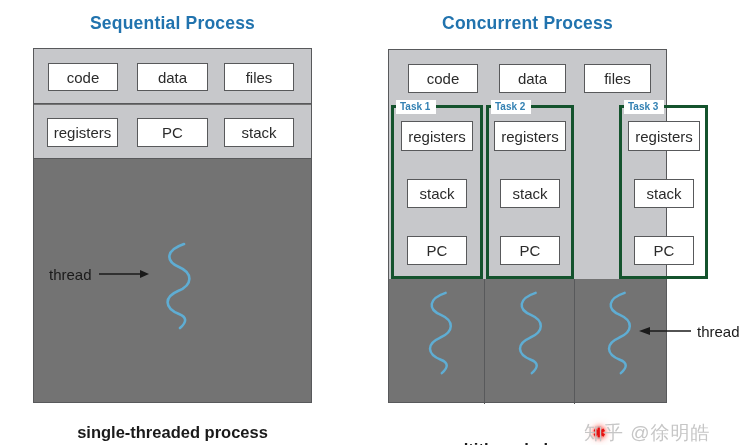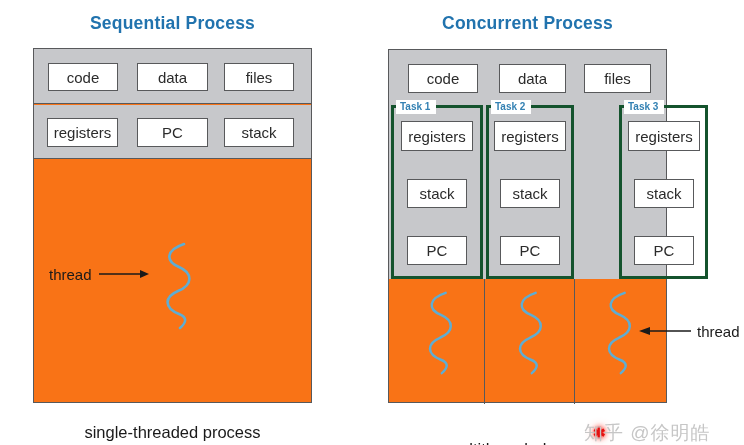--- a/index.html
+++ b/index.html
@@ -9,41 +9,41 @@
     background:#ffffff;
     position:relative;
     overflow:hidden;
   }
   .abs { position:absolute; }
   .title {
     font-size:17.5px; font-weight:bold; color:#2173ae;
     text-align:center; letter-spacing:.2px;
   }
   .outer-box {
-    border:1.2px solid #58595b; background:#f97316;padding-left:16px;
+    border:1.2px solid #58595b; background:#737373;padding-left:16px;
   }
   .gray { background:#c7c8cb; }
   .cell {
     position:absolute;
     background:#ffffff; border:1.2px solid #58595b;
     display:flex; align-items:center; justify-content:center;
     font-size:15px; color:#2b2b2b;
   }
   .task-col {
     position:absolute;
     border:3px solid #14532d;
   }
   .task-chip {
     position:absolute; top:-8px; left:2px;
     background:#ffffff; color:#3381b3;
     font-size:10px; font-weight:bold;
     padding:1px 6px 2px 4px; white-space:nowrap;
   }
   .caption {
-    font-size:16.5px; color:#1a1a1a; text-align:center;
+    font-size:16.5px; color:#1a1a1a; text-align:center;font-weight:bold;
   }
   .thread-label { font-size:15px; color:#1a1a1a; }
   .vline { position:absolute; width:1.2px; background:#58595b; }
   .watermark {
     font-size:19px; color:#c6c6c6; letter-spacing:1px;
     white-space:nowrap;
   }
   .red-star {
     font-size:15px; color:#e41010; font-weight:bold;
     text-shadow:0 0 4px rgba(255,30,20,.95), 0 0 9px rgba(255,60,40,.75);

